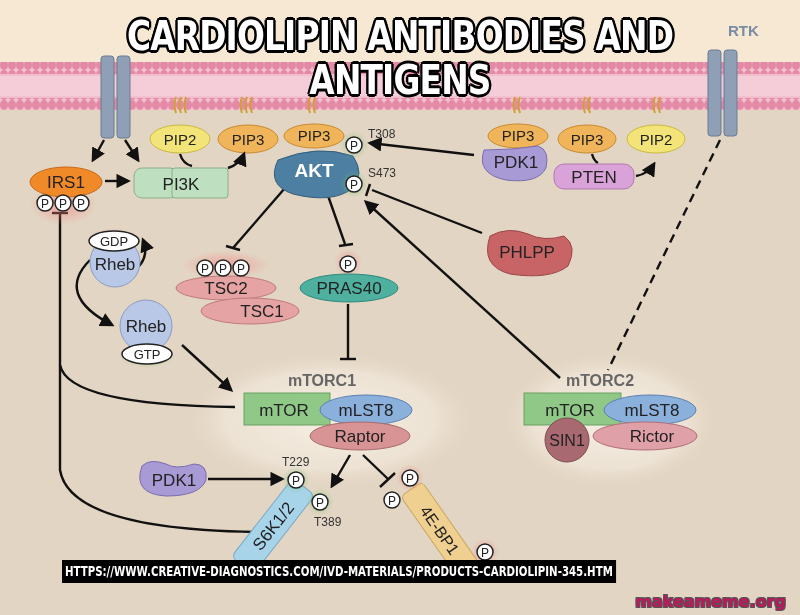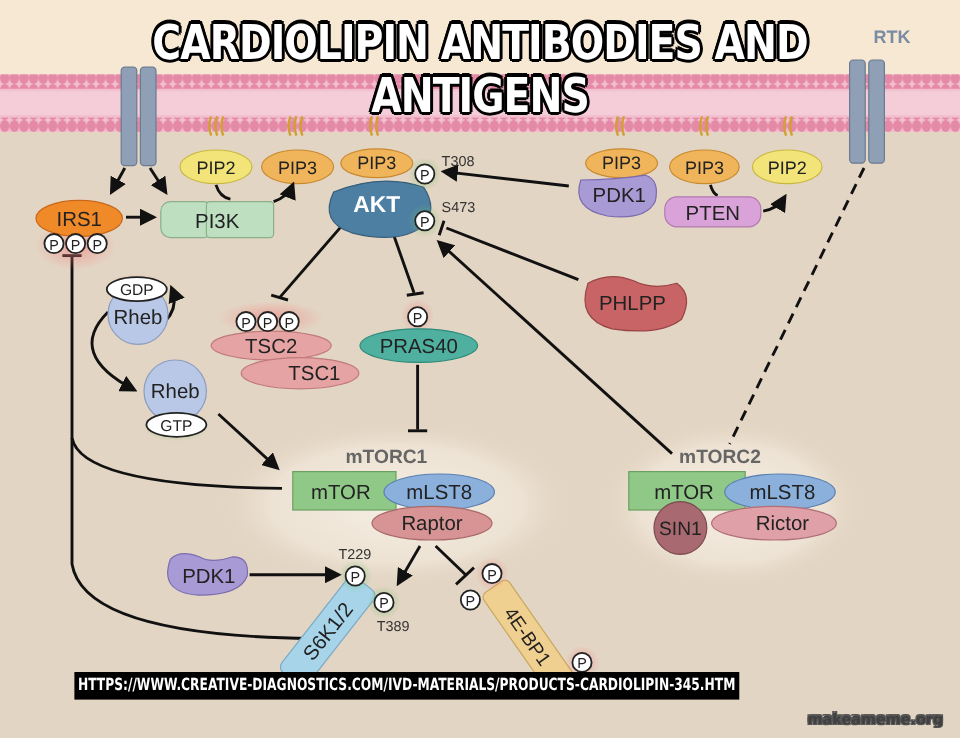--- a/index.html
+++ b/index.html
@@ -1,21 +1,21 @@
 <!DOCTYPE html>
 <html><head>
 <meta charset="utf-8">
 <style>
   html, body { margin: 0; padding: 0; }
   body { width: 800px; height: 615px; position: relative; overflow: hidden; background: #e3d5c3; font-family: "Liberation Sans", "DejaVu Sans", sans-serif; }
   #stage { position: absolute; left: 0; top: 0; width: 800px; height: 581px; }
   .caption-top { position: absolute; left: 0; top: 14px; width: 800px; text-align: center; font-family: "DejaVu Sans", sans-serif; font-weight: bold; font-size: 40px; line-height: 44px; color: #fff; letter-spacing: -1px; transform: scaleX(0.82); transform-origin: center top;
     text-shadow: 2px 2px 0 #000, -2px -2px 0 #000, 2px -2px 0 #000, -2px 2px 0 #000, 0 3px 0 #000, 0 -3px 0 #000, 3px 0 0 #000, -3px 0 0 #000; }
   .caption-bottom { position: absolute; left: 62px; top: 560px; height: 23px; padding: 0 4px; background: #000; color: #fff; font-family: "DejaVu Sans", sans-serif; font-weight: bold; font-size: 14px; line-height: 23px; white-space: nowrap; transform: scaleX(0.73); transform-origin: left top; }
-  .watermark { position: absolute; right: 14px; top: 592px; font-family: "DejaVu Sans", sans-serif; font-weight: bold; font-size: 12px; color: #404040; text-shadow: 1px 1px 0 #555, -1px -1px 0 #555, 1px -1px 0 #555, -1px 1px 0 #555; }
+  .watermark { position: absolute; right: 14px; top: 592px; font-family: "DejaVu Sans", sans-serif; font-weight: bold; font-size: 16px; color: #be185d; text-shadow: 1px 1px 0 #555, -1px -1px 0 #555, 1px -1px 0 #555, -1px 1px 0 #555; }
   svg text { font-family: "Liberation Sans", "DejaVu Sans", sans-serif; }
 </style>
 </head>
 <body>
 
 <div id="stage">
 <svg width="800" height="615" viewBox="0 0 800 615" xmlns="http://www.w3.org/2000/svg">
   <defs>
     <pattern id="lipidTop" x="0" y="0" width="8" height="10" patternUnits="userSpaceOnUse">
       <ellipse cx="4" cy="5" rx="4" ry="5" fill="#e58aa6"></ellipse>

